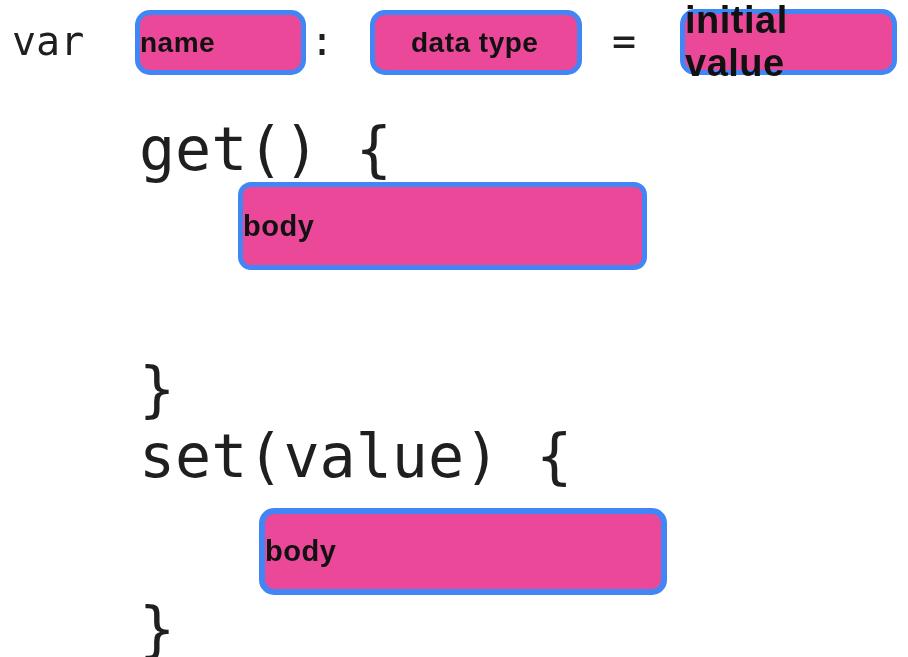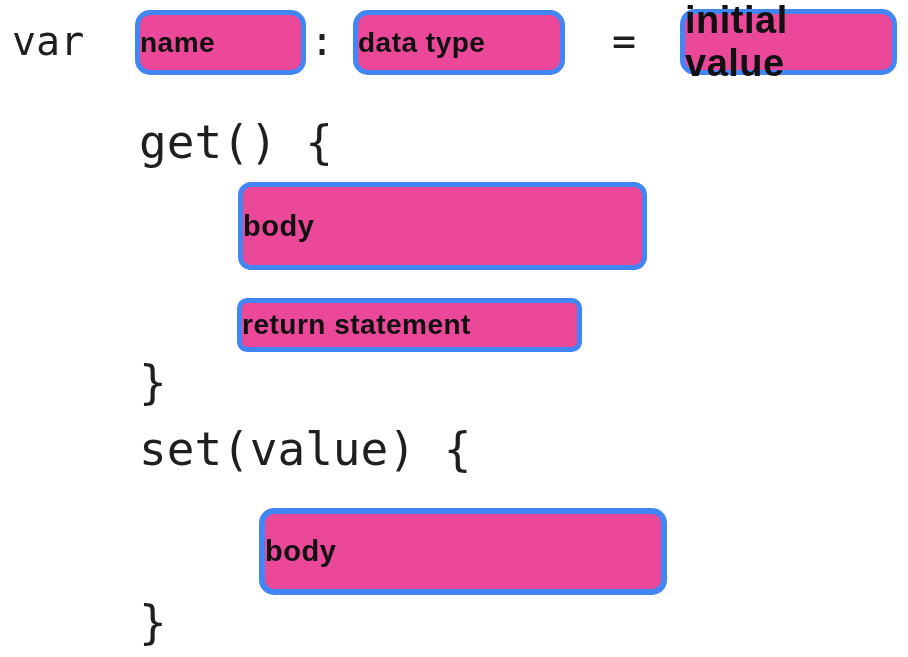--- a/index.html
+++ b/index.html
@@ -11,21 +11,21 @@
   }
   .code {
     position:absolute;
     font-family:"DejaVu Sans Mono","Liberation Mono",monospace;
     color:var(--text);
     line-height:1;
     white-space:pre;
     font-weight:400;
   }
   .fs40 { font-size:40px; }
-  .fs46 { font-size:46px; }
+  .fs46 { font-size:60px; }
   .pill {
     position:absolute;
     background:#ec4899;
     border:5px solid var(--accent);
     border-radius:15px;
     display:flex; align-items:center; justify-content:flex-start;
     font-family:"Liberation Sans","DejaVu Sans",sans-serif;
     font-weight:700;
     color:#111111;
     letter-spacing:0.5px;
@@ -38,39 +38,36 @@
 <div class="canvas">
 
   <span class="code fs40" style="left:12px; top:21px;">var</span>
 
   <div class="pill" style="left:135px; top:10px; width:171px; height:65px; font-size:28px;">
     <span>name</span>
   </div>
 
   <span class="code fs40" style="left:310px; top:21px;">:</span>
 
-  <div class="pill" style="left:353px; top:10px; width:212px; height:65px; font-size:28px;">
+  <div class="pill" style="left:370px; top:10px; width:212px; height:65px; font-size:28px;padding-left:36px;">
     <span>data type</span>
   </div>
 
   <span class="code fs40" style="left:612px; top:21px;">=</span>
 
   <div class="pill" style="left:680px; top:9px; width:217px; height:66px; font-size:38px;">
     <span>initial value</span>
   </div>
 
   <span class="code fs46" style="left:139px; top:119px;">get() {</span>
 
   <div class="pill" style="left:238px; top:182px; width:409px; height:88px; font-size:29px; border-radius:13px;">
     <span>body</span>
   </div>
 
-  <div class="pill" style="left:237px; top:298px; width:345px; height:54px; font-size:28px; border-radius:10px;">
-    <span>return statement</span>
-  </div>
 
   <span class="code fs46" style="left:139px; top:359px;">}</span>
 
   <span class="code fs46" style="left:139px; top:426px;">set(value) {</span>
 
   <div class="pill" style="left:259px; top:508px; width:408px; height:87px; font-size:29px; border-radius:15px; border-width:6px;">
     <span>body</span>
   </div>
 
   <span class="code fs46" style="left:139px; top:599px;">}</span>

